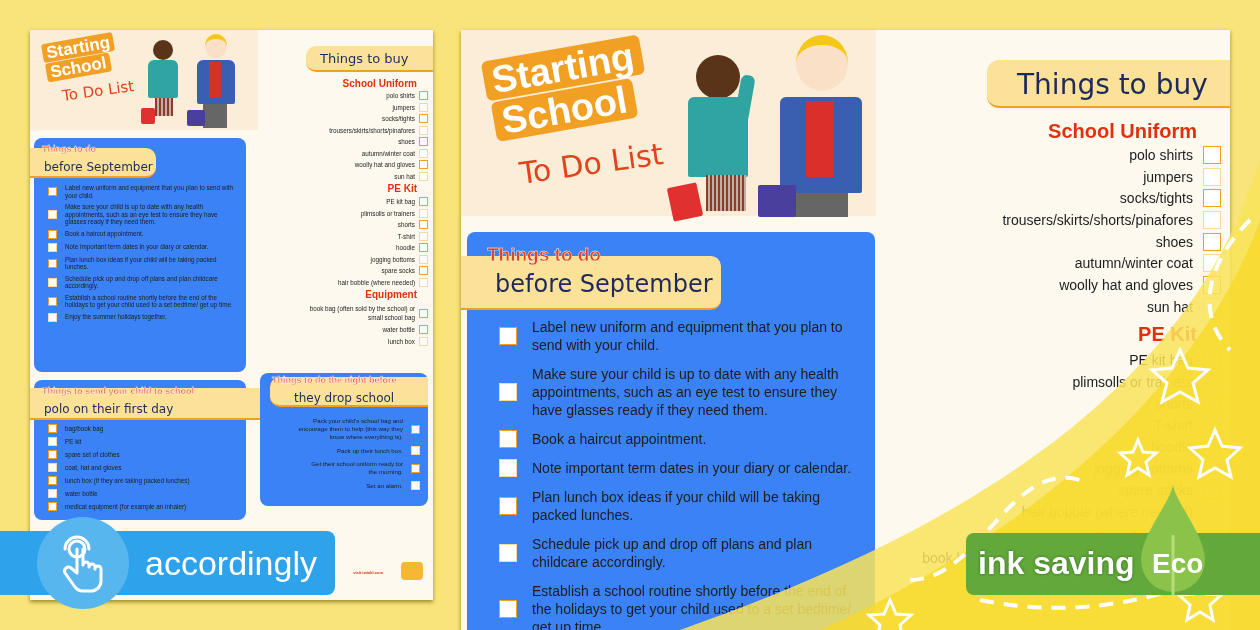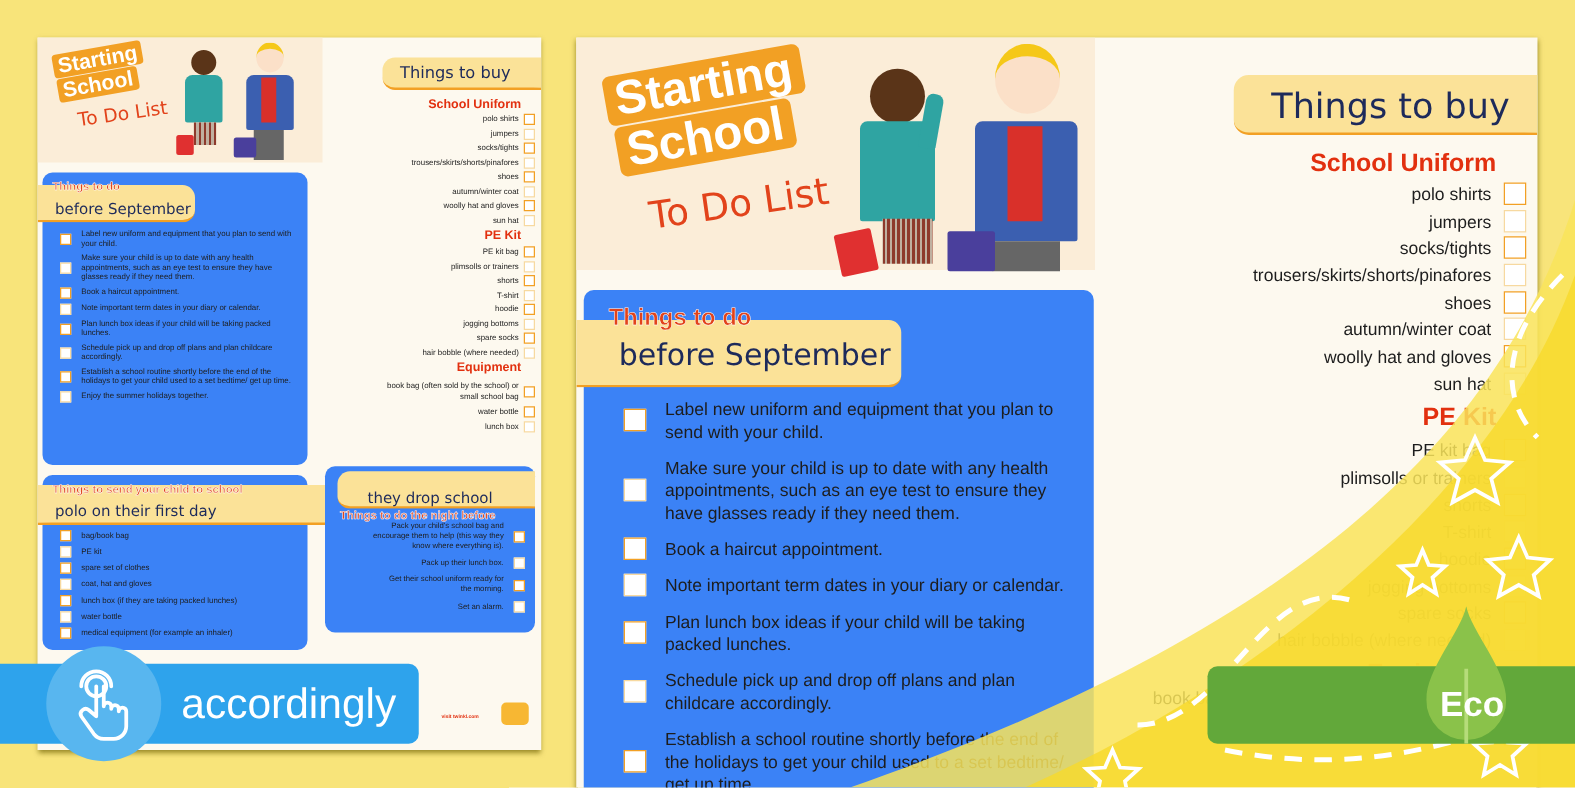--- a/index.html
+++ b/index.html
@@ -250,21 +250,21 @@
         </div>
       <div class="row" style="height:11.5px;">
           <span>lunch box</span>
           <span class="cb faint" style="width:9px;height:9px;margin-left:4px;margin-right:-13px;"></span>
         </div>
     </div>
   </div>
 
   <div class="panel" style="left:230px;top:343px;width:168px;height:133px;">
     <div class="banner" style="left:10px;top:4px;width:158px;height:30px;border-radius:10px 0 0 10px;">
-      <div class="top" style="left:2px;top:-2px;font-size:9px;margin-top:32px;">Things to do the night before</div>
+      <div class="top" style="left:2px;top:-2px;font-size:9px;">Things to do the night before</div>
       <div class="bottom hand" style="left:24px;top:14px;font-size:12px;">they drop school</div>
     </div>
     <div style="position:absolute;right:8px;top:44px;width:150px;font-size:6.2px;line-height:8px;text-align:right;">
       <div class="row" style="justify-content:flex-end;margin-bottom:5px;">
           <span style="width:115px;">Pack your child's school bag and encourage them to help (this way they know where everything is).</span>
           <span class="cb" style="width:9px;height:9px;margin-left:8px;"></span>
         </div>
       <div class="row" style="justify-content:flex-end;margin-bottom:5px;">
           <span>Pack up their lunch box.</span>
           <span class="cb faint" style="width:9px;height:9px;margin-left:8px;"></span>
@@ -456,14 +456,15 @@
     </svg>
   </div>
   <div class="label">accordingly</div>
 </div>
 
 <div id="eco-badge">
   <svg class="drop" viewBox="0 0 64 110">
     <path d="M32,0 C28,20 0,50 0,75 a32,32 0 0 0 64,0 C64,50 36,20 32,0 Z" fill="#8ac24a"></path>
     <line x1="32" y1="50" x2="32" y2="110" stroke="#b6dc7a" stroke-width="3"></line>
   </svg>
+  <div class="label">ink saving</div>
   <div class="eco">Eco</div>
 </div>
 
 </body></html>

